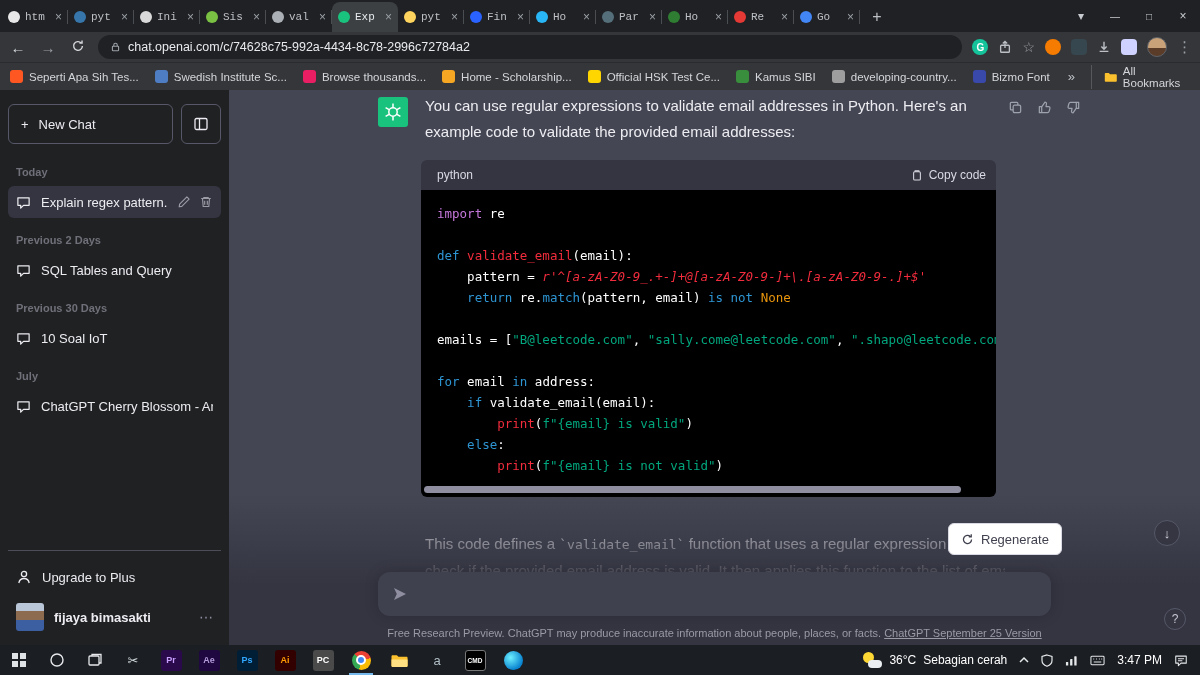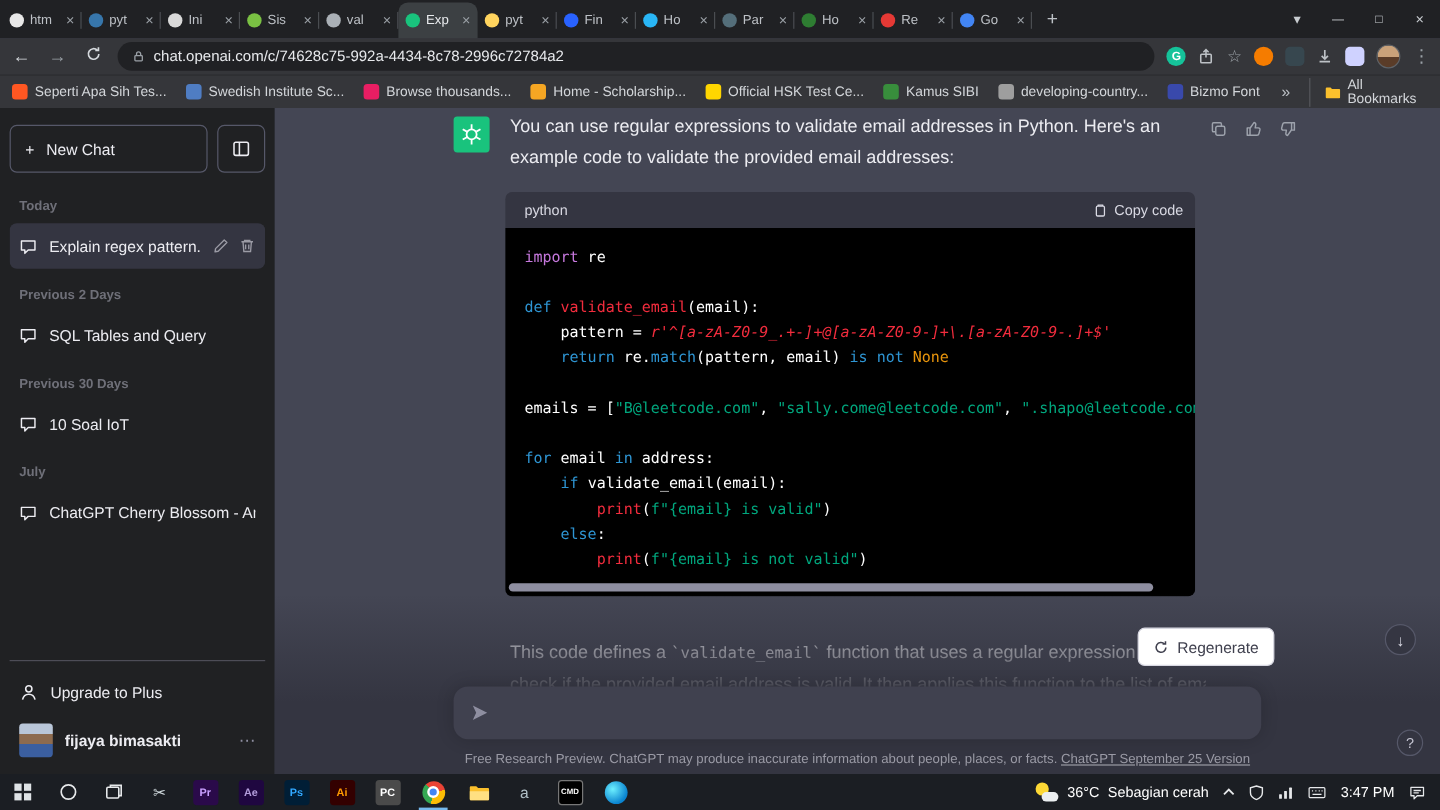--- a/index.html
+++ b/index.html
@@ -9,21 +9,21 @@
     font-family:"Liberation Sans", sans-serif; background:#444654;
     -webkit-user-select:none; user-select:none;
   }
   
   .tabstrip { position:absolute; top:0; left:0; width:1200px; height:32px; background:#202124; display:flex; align-items:flex-end; }
   .tabs { display:flex; height:32px; align-items:flex-end; padding-left:2px; }
   .tab { width:66px; height:30px; display:flex; align-items:center; gap:5px; padding:0 6px; color:#bdc1c6; font-size:11px; position:relative; cursor:default; }
   .tab:not(.active)::after { content:""; position:absolute; right:0; top:8px; height:14px; width:1px; background:#4a4d51; }
   .tab.active { background:#3c4043; border-radius:8px 8px 0 0; color:#e8eaed; }
   .tab .favicon { width:12px; height:12px; border-radius:50%; flex:none; }
-  .tab .tab-label { flex:1; overflow:hidden; white-space:nowrap; }
+  .tab .tab-label { flex:1; overflow:hidden; white-space:nowrap;font-family:Liberation Mono, monospace; }
   .tab .tab-close { color:#9aa0a6; font-size:12px; line-height:1; flex:none; }
   .newtab-btn { width:26px; height:26px; margin:0 4px 2px; color:#bdc1c6; font-size:16px; display:flex; align-items:center; justify-content:center; border-radius:50%; }
   .tabstrip-controls { margin-left:auto; display:flex; height:32px; }
   .winctl { width:34px; height:32px; display:flex; align-items:center; justify-content:center; color:#c8ccd0; font-size:12px; }
   .winctl.small { font-size:10px; }
   
   .toolbar { position:absolute; top:32px; left:0; width:1200px; height:30px; background:#35363a; display:flex; align-items:center; padding:0 8px; gap:10px; }
   .nav-ic { color:#9aa0a6; font-size:15px; width:20px; text-align:center; }
   .nav-ic.bright { color:#d5d9dd; }
   .omnibox { flex:1; height:24px; background:#202124; border-radius:12px; display:flex; align-items:center; gap:7px; padding:0 12px; }
@@ -39,21 +39,21 @@
   .allbm { margin-left:auto; display:flex; align-items:center; gap:6px; color:#d3d6da; font-size:11.5px; border-left:1px solid #56585c; padding-left:12px; }
   
   .content { position:absolute; top:90px; left:0; width:1200px; height:555px; display:flex; }
   
   .sidebar { width:229px; background:#202123; display:flex; flex-direction:column; padding:14px 8px 0; }
   .sb-top { display:flex; gap:8px; }
   .new-chat { flex:1; height:40px; border:1px solid #565869; border-radius:6px; display:flex; align-items:center; gap:10px; padding:0 12px; color:#ececf1; font-size:13px; }
   .collapse-btn { width:40px; height:40px; border:1px solid #565869; border-radius:6px; display:flex; align-items:center; justify-content:center; }
   .sb-history { flex:1; overflow:hidden; margin-top:6px; }
   .sb-sec { color:#6f7079; font-size:11px; font-weight:bold; padding:16px 8px 8px; }
-  .sb-item { height:38px; border-radius:6px; display:flex; align-items:center; gap:10px; padding:0 8px; color:#ececf1; font-size:13px; white-space:nowrap; overflow:hidden; }
+  .sb-item { height:32px; border-radius:6px; display:flex; align-items:center; gap:10px; padding:0 8px; color:#ececf1; font-size:13px; white-space:nowrap; overflow:hidden; }
   .sb-item.active { background:#343541; }
   .sb-item .sb-item-label { flex:1; overflow:hidden; }
   .sb-item .sb-act { display:flex; gap:8px; flex:none; }
   .sb-bottom { border-top:1px solid #4d4d57; padding:6px 0 8px; }
   .sb-brow { height:40px; display:flex; align-items:center; gap:10px; padding:0 8px; color:#ececf1; font-size:13px; border-radius:6px; }
   .user-avatar { width:28px; height:28px; border-radius:3px; background:linear-gradient(180deg,#b9c6d8 0 30%,#8d6b4f 30% 62%,#3b5fa0 62%); flex:none; }
   .sb-dots { margin-left:auto; color:#8e8ea0; font-size:14px; }
   
   .main { flex:1; position:relative; background:#444654; overflow:hidden; }
   .msg-actions { position:absolute; top:10px; left:779px; display:flex; gap:14px; }

